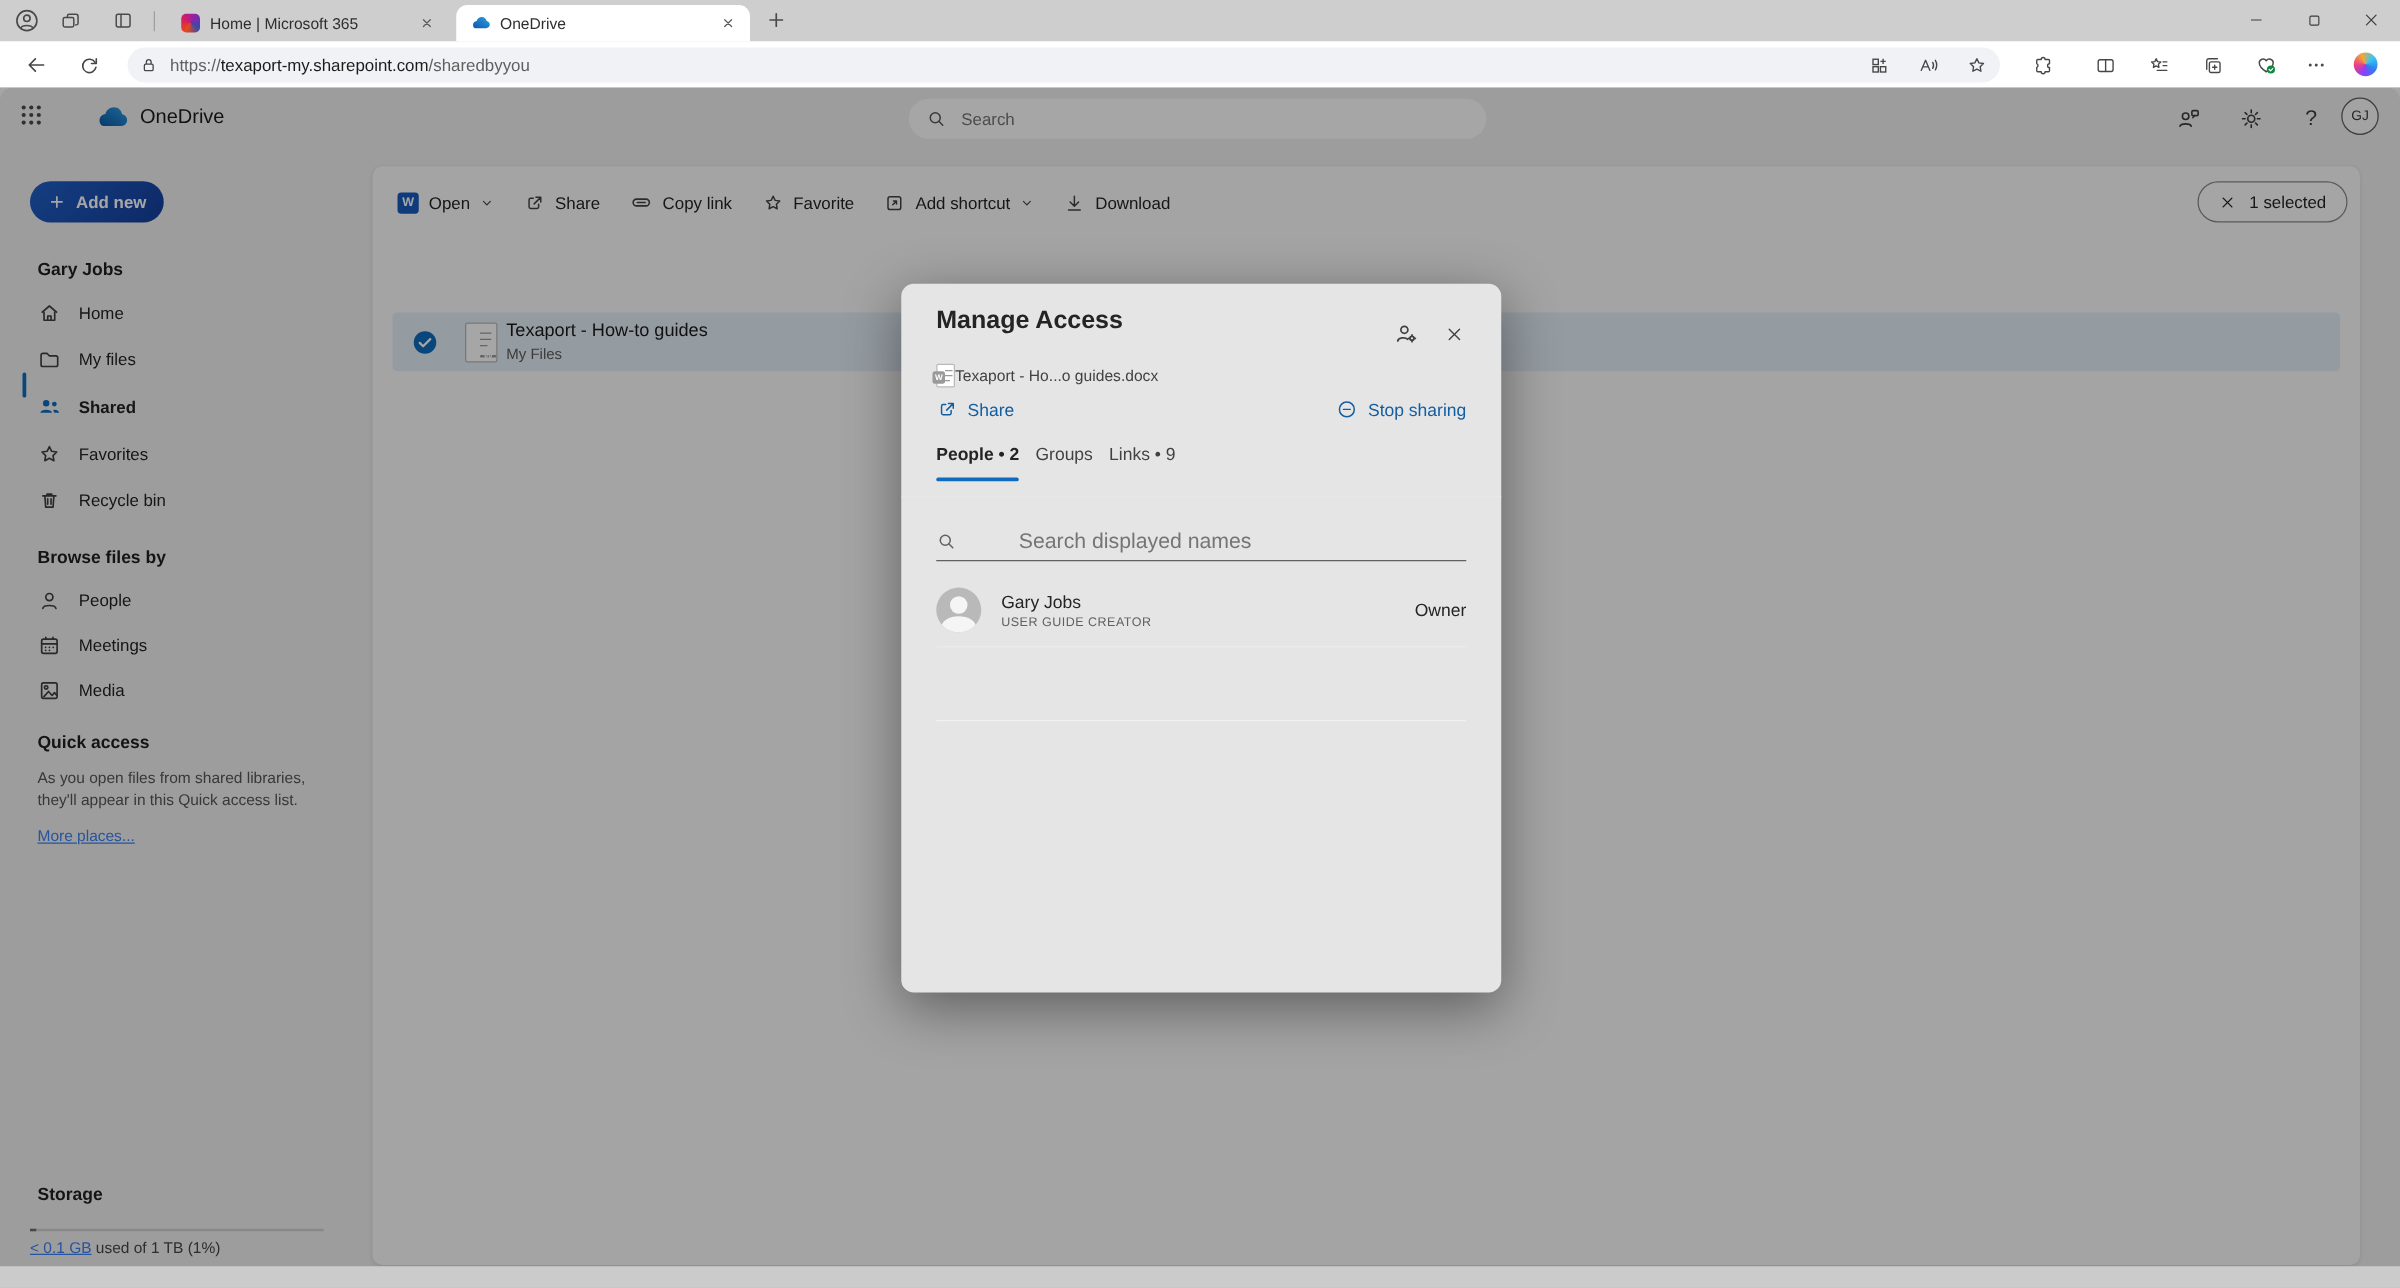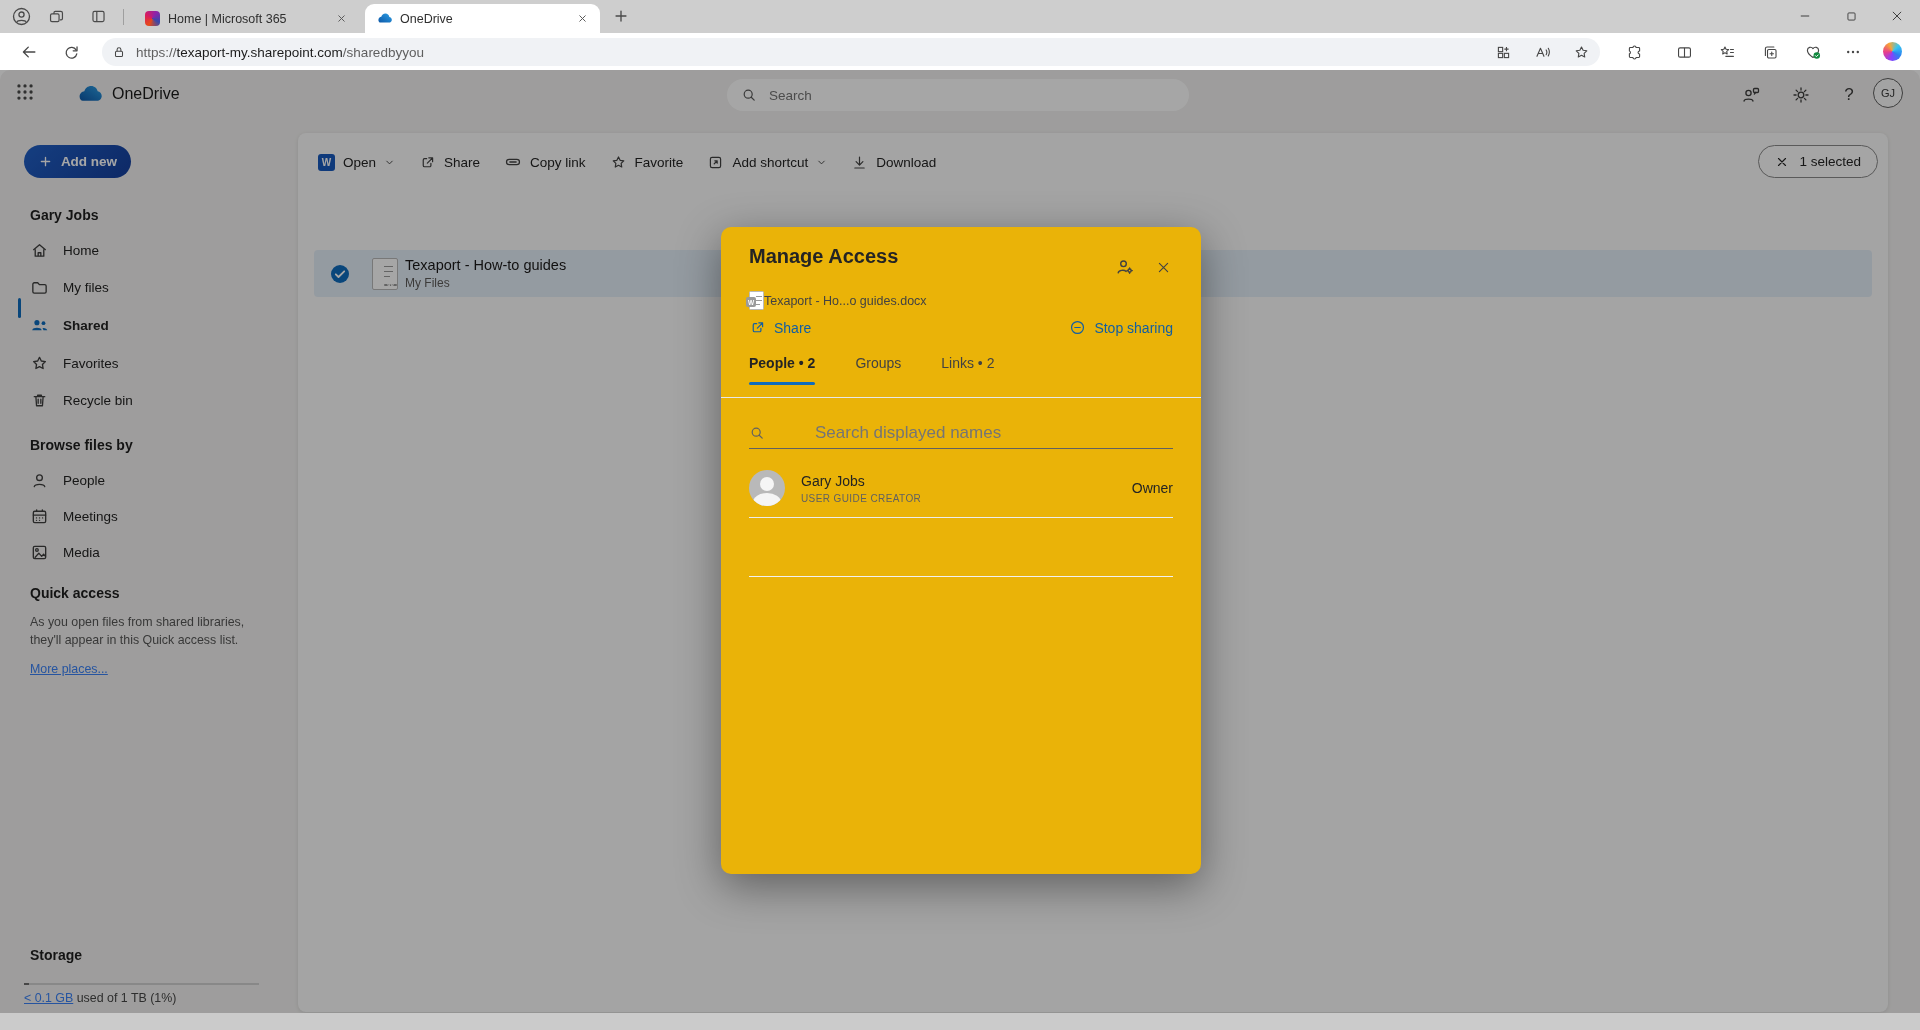--- a/index.html
+++ b/index.html
@@ -65,29 +65,29 @@
   .doc-ic { position:relative; width:26px; height:32px; background:#fff; border:1px solid #b9b9b9; border-radius:2px; }
   .doc-ic i { position:absolute; left:11px; height:1.5px; background:#9a9a9a; }
   .doc-badge { position:absolute; left:-5px; bottom:3px; width:13px; height:13px; border-radius:2px; background:#185abd; color:#fff; font-size:8px; font-weight:bold; display:flex; align-items:center; justify-content:center; font-style:normal; }
   .frow-name { font-size:14.5px; color:#1b1a19; }
   .frow-sub { font-size:12px; color:#5d5b59; margin-top:3px; }
 
   .overlay { position:absolute; inset:0; background:rgba(0,0,0,.35); z-index:50; }
   .bottom-edge { position:absolute; left:0; top:943px; width:1920px; height:17px; background:#cbcbcb; z-index:55; }
 
   
-  .dialog { position:absolute; left:721px; top:227px; width:480px; height:647px; background:#eab308; border-radius:10px; box-shadow:0 12px 44px rgba(0,0,0,.42); z-index:60; }
+  .dialog { position:absolute; left:721px; top:227px; width:480px; height:567px; background:#e5e5e5; border-radius:10px; box-shadow:0 12px 44px rgba(0,0,0,.42); z-index:60; }
   .dlg-title { position:absolute; left:28px; top:18px; font-size:20px; font-weight:bold; color:#242424; }
   .dlg-hbtn { position:absolute; top:28px; width:24px; height:24px; display:flex; align-items:center; justify-content:center; color:#424242; border-radius:4px; }
   .dlg-file { position:absolute; left:28px; top:64px; display:flex; align-items:center; font-size:12.5px; color:#424242; }
   .dlg-doc { position:relative; width:15px; height:19px; background:#fff; border:1px solid #b9b9b9; border-radius:1.5px; }
   .dlg-doc i { position:absolute; left:6px; height:1.2px; background:#9a9a9a; }
   .dlg-doc .doc-badge { width:10px; height:10px; left:-4px; bottom:2px; font-size:6.5px; }
   .dlg-link { display:flex; align-items:center; gap:8px; font-size:14px; color:#115ea3; }
-  .dlg-tabs { position:absolute; left:28px; top:128px; display:flex; gap:40px; font-size:14px; color:#424242; }
+  .dlg-tabs { position:absolute; left:28px; top:128px; display:flex; gap:13px; font-size:14px; color:#424242; }
   .dlg-tab.on { font-weight:bold; color:#242424; }
   .tab-underline { position:absolute; left:28px; top:155px; width:66px; height:3px; border-radius:2px; background:#0f6cbd; }
   .dlg-div { position:absolute; left:0; top:170px; width:480px; height:1px; background:#e7e7e7; }
   .dlg-search { position:absolute; left:28px; top:190px; width:424px; height:32px; display:flex; align-items:center; gap:10px; border-bottom:1.5px solid #616161; color:#616161; }
   .dlg-search input { border:none; outline:none; font-size:17px; color:#333; width:370px; font-family:Liberation Sans, sans-serif; background:transparent;margin-left:40px; }
   .person-row { position:absolute; left:28px; width:424px; height:54px; display:flex; align-items:center; gap:16px; }
   .avatar { width:36px; height:36px; border-radius:50%; background:#b9b9b9; overflow:hidden; position:relative; }
   .avatar::before { content:""; position:absolute; left:11px; top:7px; width:14px; height:14px; border-radius:50%; background:#f5f5f5; }
   .avatar::after { content:""; position:absolute; left:4px; top:23px; width:28px; height:18px; border-radius:50%; background:#f5f5f5; }
   .p-name { font-size:14px; color:#242424; }
@@ -513,21 +513,21 @@
       <svg class="ic" width="17" height="17" viewBox="0 0 20 20" fill="none" stroke="currentColor" stroke-width="1.4" stroke-linecap="round">
           <circle cx="10" cy="10" r="7"></circle>
           <path d="M6.8 10h6.4"></path>
         </svg>
       <span>Stop sharing</span>
     </div>
 
     <div class="dlg-tabs">
       <span class="dlg-tab on">People • 2</span>
       <span class="dlg-tab">Groups</span>
-      <span class="dlg-tab">Links • 2</span>
+      <span class="dlg-tab">Links • 9</span>
     </div>
     <div class="tab-underline"></div>
     <div class="dlg-div"></div>
 
     <div class="dlg-search">
       <svg class="ic" width="16" height="16" viewBox="0 0 20 20" fill="none" stroke="currentColor" stroke-width="1.5" stroke-linecap="round">
           <circle cx="9" cy="9" r="5"></circle>
           <path d="M12.8 12.8 16.5 16.5"></path>
         </svg>
       <input type="text" placeholder="Search displayed names" style="">

